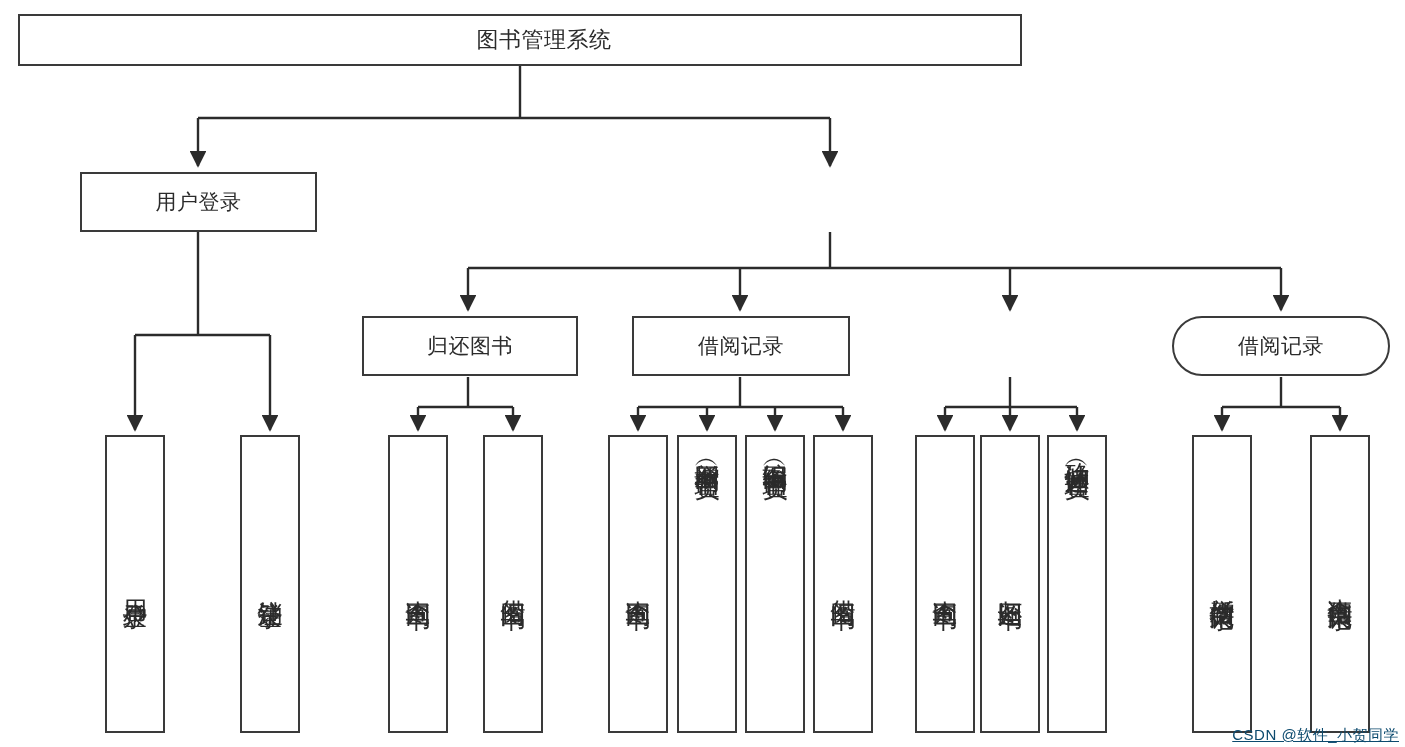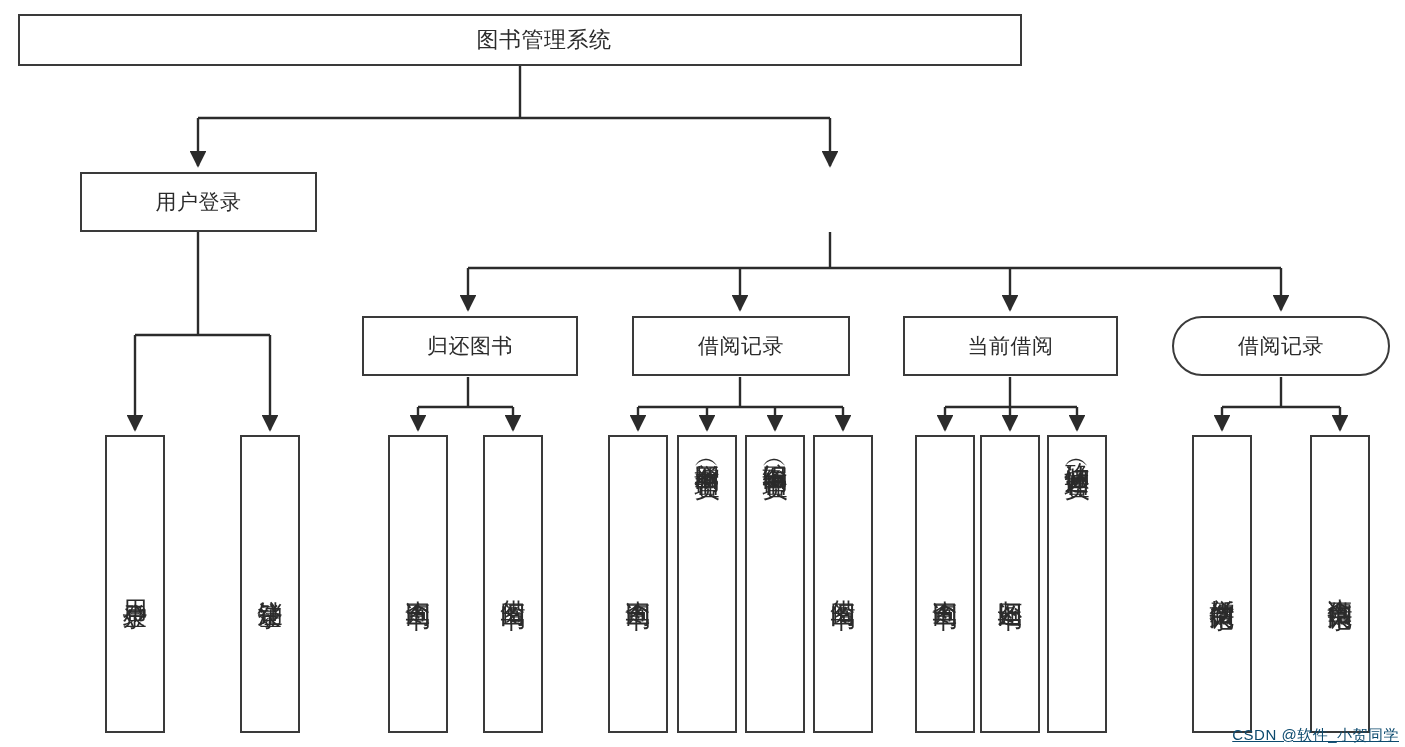--- a/index.html
+++ b/index.html
@@ -116,23 +116,20 @@
   <div class="node l1" style="left:80px;top:172px;width:237px;height:60px;">
     <span class="lbl-h">用户登录</span>
   </div>
 
   <div class="node l2" style="left:362px;top:316px;width:216px;height:60px;">
     <span class="lbl-h">归还图书</span>
   </div>
   <div class="node l2" style="left:632px;top:316px;width:218px;height:60px;">
     <span class="lbl-h">借阅记录</span>
   </div>
-  <div class="node l2" style="left:903px;top:316px;width:215px;height:60px;">
-    <span class="lbl-h">当前借阅</span>
-  </div>
   <div class="node l2" style="left:1172px;top:316px;width:218px;height:60px;border-radius:30px;">
     <span class="lbl-h">借阅记录</span>
   </div>
 
   <div class="node leaf centered" style="left:105px;top:435px;width:60px;height:298px;">
     <span class="lbl-v">用户登录</span>
   </div>
   <div class="node leaf centered" style="left:240px;top:435px;width:60px;height:298px;">
     <span class="lbl-v">注销登录</span>
   </div>

